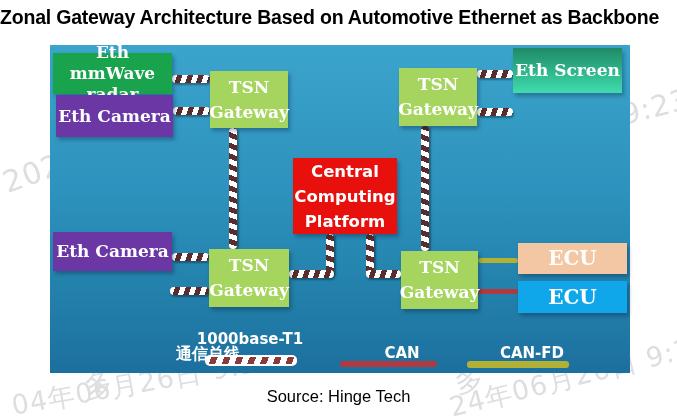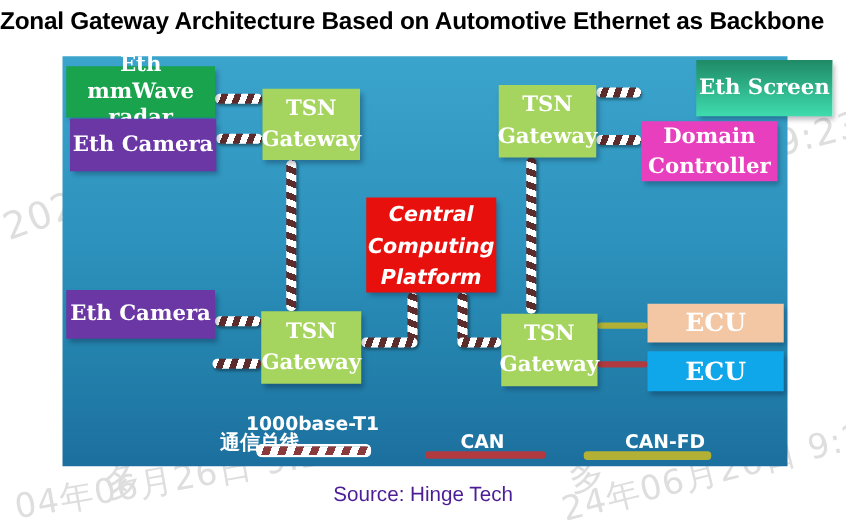--- a/index.html
+++ b/index.html
@@ -24,21 +24,21 @@
            background:repeating-linear-gradient(110deg,#ffffff 0 5px,#5c2b2b 5px 10px);}
   .cable-v{position:absolute;border-radius:4px;box-shadow:2px 1px 2px rgba(0,0,0,.35);
            background:repeating-linear-gradient(20deg,#ffffff 0 5px,#5c2b2b 5px 10px);}
   .color-line{position:absolute;border-radius:3px;}
   .legend-label{position:absolute;color:#fff;font-family:"DejaVu Sans",sans-serif;
                 font-weight:bold;font-size:15px;text-align:center;}
   .legend-cable{position:absolute;height:7px;border-top:2px solid #fff;border-bottom:2px solid #fff;
                 border-radius:5px;
                 background:repeating-linear-gradient(110deg,#ffffff 0 6px,#8a3a3a 6px 12px);}
   .source{position:absolute;left:0;top:387px;width:677px;text-align:center;
-          font-size:16.5px;color:#4c1d95;}
+          font-size:16.5px;color:#000000;}
 </style>
 </head>
 <body>
 
 <div class="page">
 
   <div>
     <div class="watermark" style="left:4px;top:166px;font-size:30px;transform:rotate(-20deg);">202</div>
     <div class="watermark" style="left:622px;top:98px;font-size:29px;transform:rotate(-14deg);">9:23</div>
     <div class="watermark" style="left:12px;top:388px;font-size:27px;transform:rotate(-10deg);">04年06月26日 9:23</div>
@@ -75,28 +75,24 @@
       <span class="lbl">Eth Camera</span>
     </div>
     <div class="node tsn" style="left: 160px; top: 26px; width: 78px; height: 57px; background: rgb(166, 213, 95);">
       <span class="lbl">TSN
 Gateway</span>
     </div>
     <div class="node tsn" style="left: 349px; top: 23px; width: 78px; height: 58px; background: rgb(166, 213, 95);">
       <span class="lbl">TSN
 Gateway</span>
     </div>
-    <div class="node screen" style="left:463px;top:3px;width:109px;height:45px;margin-left:44px;">
+    <div class="node screen" style="left:463px;top:3px;width:109px;height:45px;">
       <span class="lbl">Eth Screen</span>
     </div>
-    <div class="node domain" style="left: 463px; top: 52px; width: 109px; height: 48px; background: rgb(232, 63, 190);">
-      <span class="lbl">Domain
-Controller</span>
-    </div>
-    <div class="node central" style="left: 243px; top: 113px; width: 104px; height: 76px; background: rgb(232, 16, 12); font-style: italic;">
+    <div class="node central" style="left: 243px; top: 113px; width: 104px; height: 76px; background: rgb(232, 16, 12);">
       <span class="lbl">Central
 Computing
 Platform</span>
     </div>
     <div class="node" style="left: 3px; top: 187px; width: 119px; height: 39px; background: rgb(106, 55, 165);">
       <span class="lbl">Eth Camera</span>
     </div>
     <div class="node tsn" style="left: 159px; top: 204px; width: 80px; height: 58px; background: rgb(166, 213, 95);">
       <span class="lbl">TSN
 Gateway</span>
@@ -108,20 +104,20 @@
     <div class="node ecu" style="left: 468px; top: 198px; width: 109px; height: 31px; background: rgb(243, 198, 164);">
       <span class="lbl">ECU</span>
     </div>
     <div class="node ecu" style="left: 468px; top: 236px; width: 109px; height: 32px; background: rgb(16, 167, 234);">
       <span class="lbl">ECU</span>
     </div>
 
     <div class="legend-label" style="left:70px;top:299px;width:120px;text-align:right;font-size:16px;">通信总线</div>
     <div class="legend-label" style="left:125px;top:285px;width:150px;">1000base-T1</div>
     <div class="legend-cable" style="left:155px;top:310px;width:92px;"></div>
-    <div class="legend-label" style="left:288px;top:299px;width:96px;">CAN</div>
+    <div class="legend-label" style="left:304px;top:299px;width:96px;">CAN</div>
     <div class="color-line" style="left: 290px; top: 316px; width: 97px; height: 6px; background: rgb(176, 58, 63);"></div>
     <div class="legend-label" style="left:432px;top:299px;width:100px;">CAN-FD</div>
     <div class="color-line" style="left: 417px; top: 316px; width: 102px; height: 7px; background: rgb(178, 177, 53);"></div>
   </div>
 
   <div class="source">Source: Hinge Tech</div>
 </div>
 
 </body></html>

